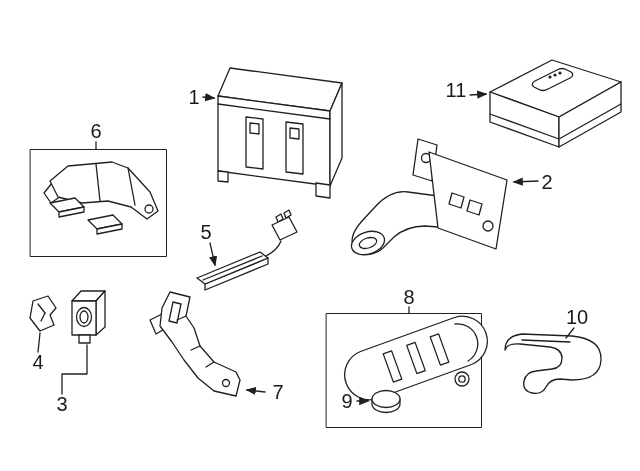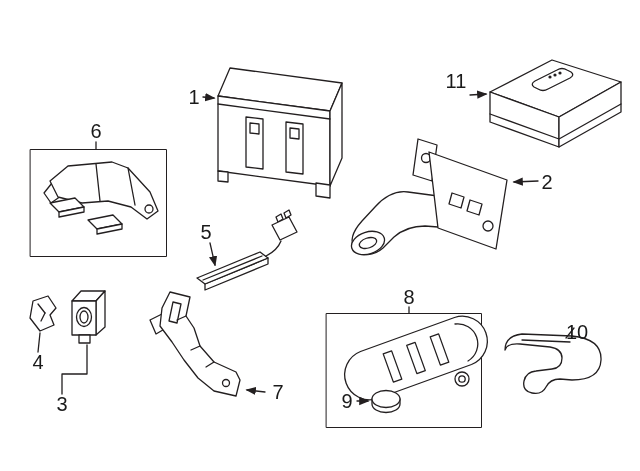--- a/index.html
+++ b/index.html
@@ -157,16 +157,16 @@
 
   <div class="callout" style="left:194px;top:97px">1</div>
   <div class="callout" style="left:547px;top:182px">2</div>
   <div class="callout" style="left:62px;top:404px">3</div>
   <div class="callout" style="left:38px;top:362px">4</div>
   <div class="callout" style="left:206px;top:232px">5</div>
   <div class="callout" style="left:96px;top:131px">6</div>
   <div class="callout" style="left:278px;top:392px">7</div>
   <div class="callout" style="left:409px;top:297px">8</div>
   <div class="callout" style="left:347px;top:401px">9</div>
-  <div class="callout" style="left:577px;top:332px">10</div>
-  <div class="callout" style="left:456px;top:81px">11</div>
+  <div class="callout" style="left:577px;top:317px">10</div>
+  <div class="callout" style="left:456px;top:90px">11</div>
 
 </div>
 
 </body></html>

